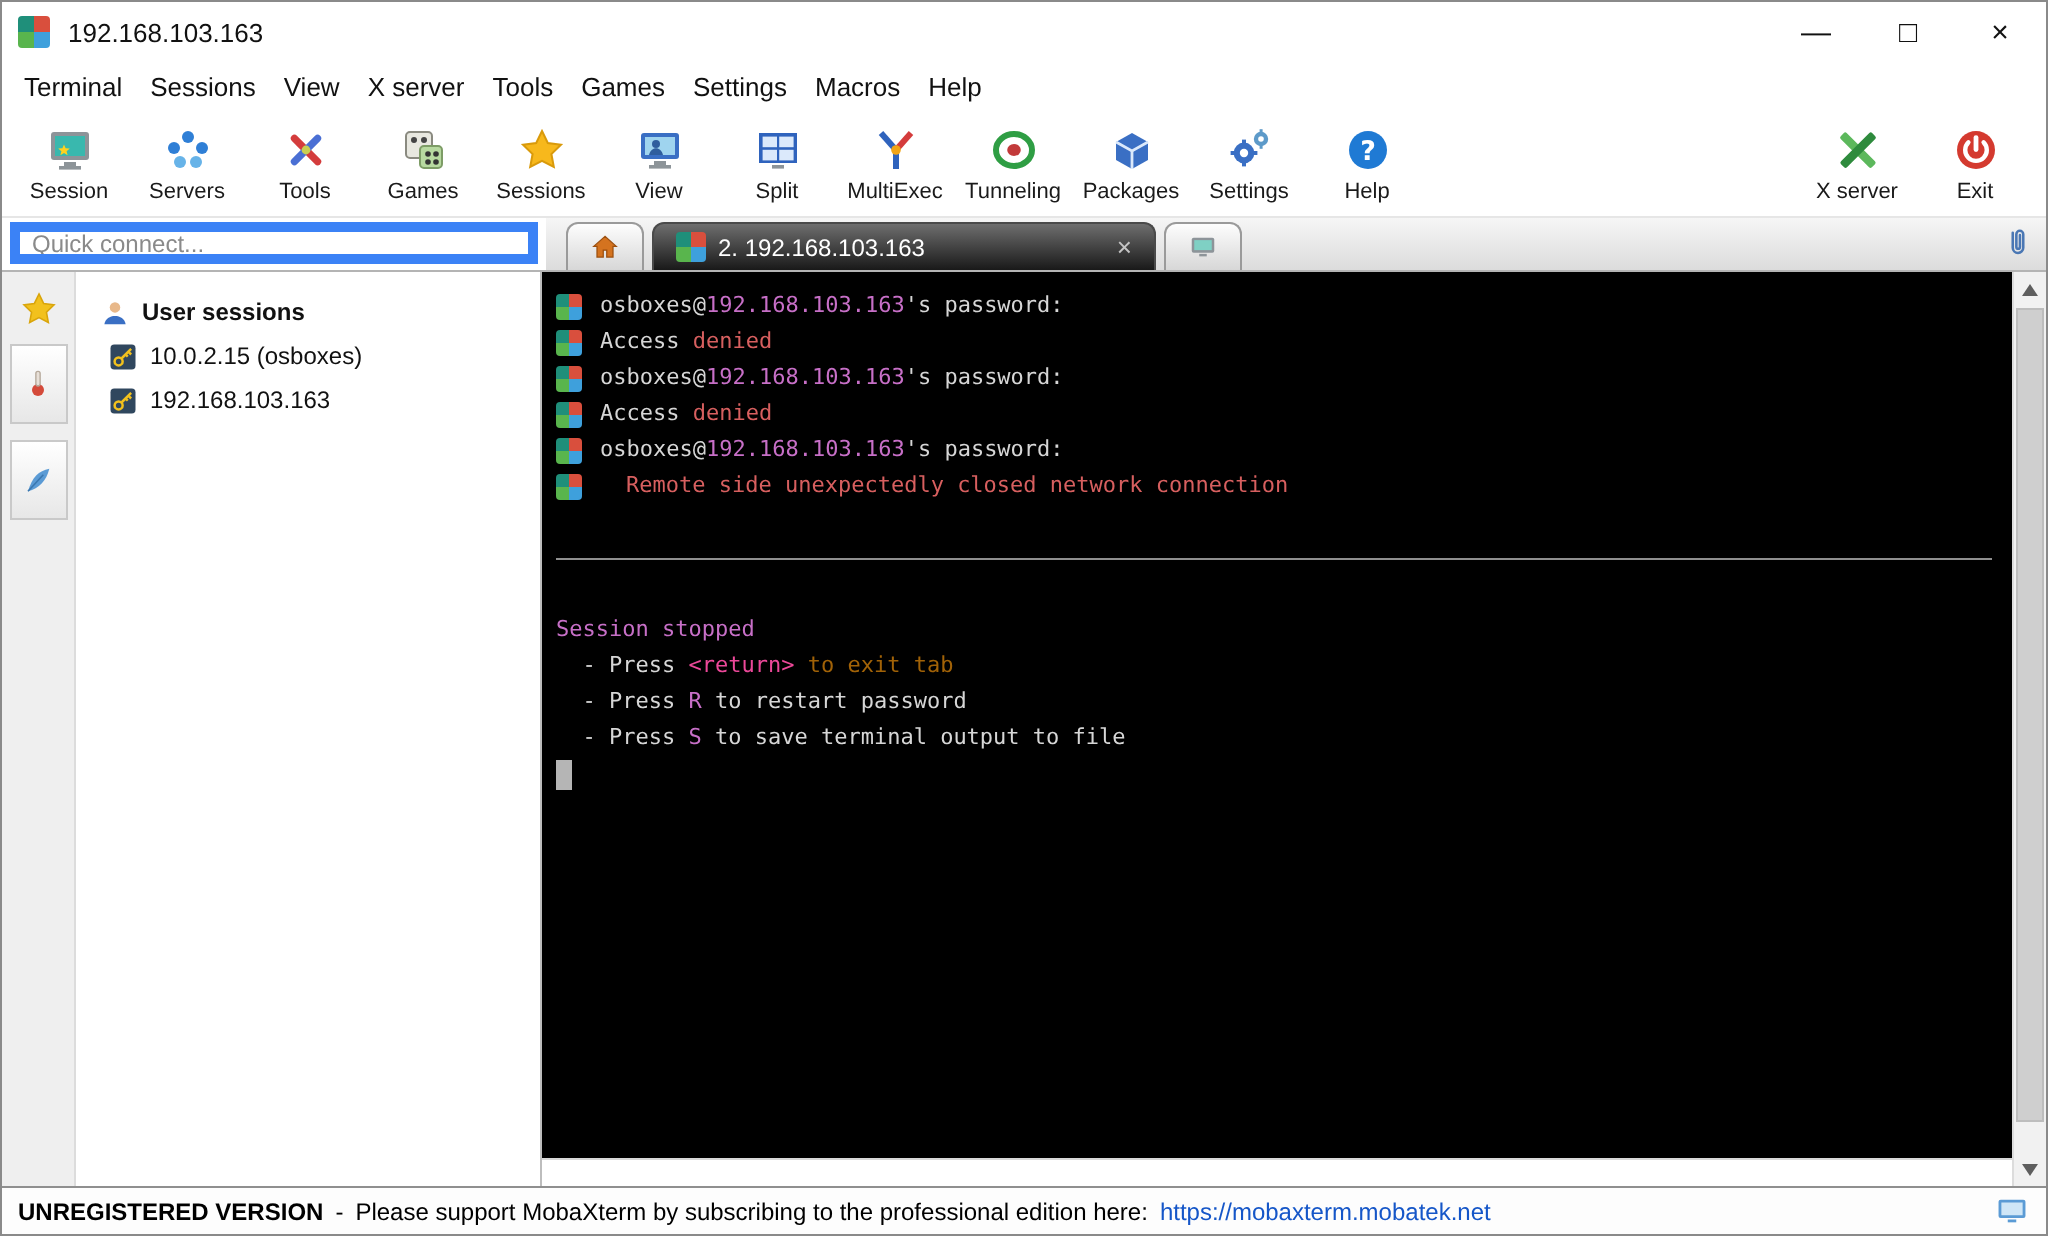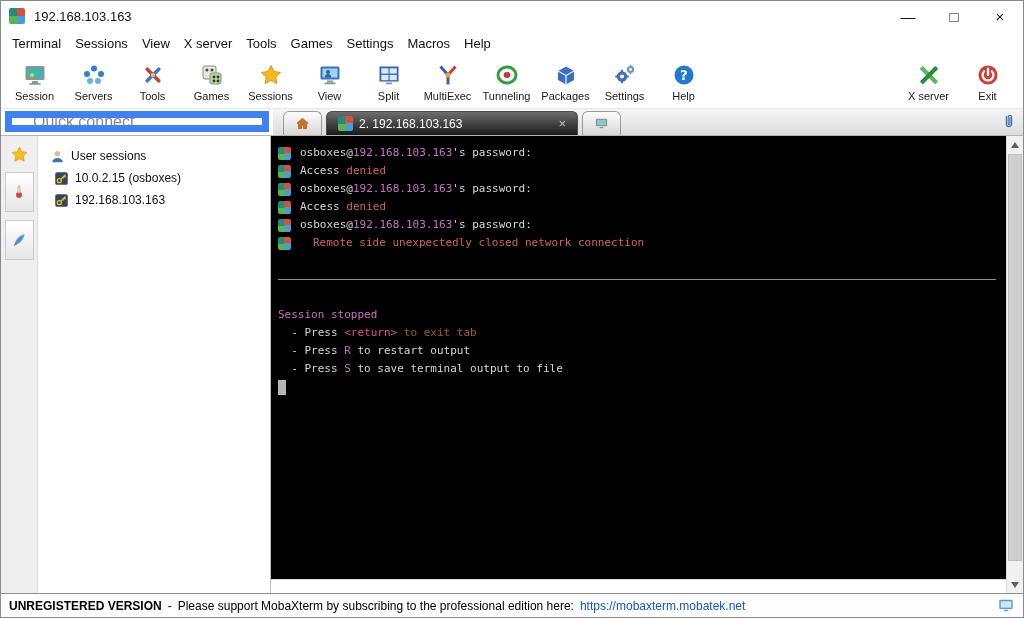--- a/index.html
+++ b/index.html
@@ -24,40 +24,40 @@
   
   .toolbar { height:53px; flex:0 0 auto; display:flex; align-items:stretch; padding:1px 6px 0 4px; background:#fff; border-bottom:1px solid #e6e6e6; }
   .tb-group { display:flex; }
   .tb-right { margin-left:auto; }
   .tb-item { width:59px; display:flex; flex-direction:column; align-items:center; justify-content:center; gap:3px; font-size:11px; color:#1a1a1a; cursor:default; }
   .tb-item .icon { width:24px; height:24px; }
 
   
   .subheader { height:27px; flex:0 0 auto; display:flex; background:#fff; border-bottom:1px solid #b4b4b4; }
   .qc-wrap { width:272px; padding:2px 4px; flex:0 0 auto; }
-  .qc-input { width:100%; height:21px; border:7px solid #3b82f6; font-size:16px; padding:0 21px; color:#333; font-family:"Liberation Sans", sans-serif; }
+  .qc-input { width:100%; height:21px; border:5px solid #3b82f6; font-size:12px; padding:0 6px; color:#333; font-family:"Liberation Sans", sans-serif; }
   .qc-input::placeholder { color:#8a8a8a; }
   .tabbar { flex:1; display:flex; align-items:flex-end; background:linear-gradient(#f6f6f6,#dcdcdc); padding-left:10px; position:relative; }
   .tab { height:24px; display:flex; align-items:center; gap:6px; padding:0 11px; margin-right:4px; border:1px solid #9a9a9a; border-bottom:none; border-radius:6px 6px 0 0; background:linear-gradient(#fdfdfd,#d7d7d7); font-size:12px; color:#222; cursor:default; }
   .tab .icon { width:15px; height:15px; }
   .tab-moba { width:13px; height:13px; }
   .tab-active { background:linear-gradient(#6e6e6e,#191919); color:#fff; border-color:#4a4a4a; min-width:252px; }
   .tab-close { margin-left:auto; color:#c4c4c4; font-size:13px; padding-left:16px; }
   .paperclip { position:absolute; right:5px; top:4px; width:18px; height:18px; }
 
   
   .main { flex:1; display:flex; min-height:0; }
   .sidebar { width:270px; flex:0 0 auto; display:flex; border-right:1px solid #bdbdbd; background:#fff; }
   .side-strip { width:37px; flex:0 0 auto; background:#efefef; border-right:1px solid #dcdcdc; display:flex; flex-direction:column; align-items:center; padding-top:9px; gap:8px; }
   .strip-star { width:19px; height:19px; }
   .strip-btn { width:29px; height:40px; border:1px solid #c9c9c9; background:linear-gradient(#ffffff,#e7e7e7); display:flex; align-items:center; justify-content:center; }
   .strip-btn .icon { width:16px; height:16px; }
   .tree { flex:1; padding-top:9px; background:#fff; }
   .tree-row { display:flex; align-items:center; height:22px; font-size:12px; color:#111; gap:6px; cursor:default; }
-  .tree-root { padding-left:12px; }
+  .tree-root { padding-left:12px;font-weight:bold; }
   .tree-child { padding-left:16px; }
   .tree-row .icon { width:15px; height:15px; flex:0 0 auto; }
 
   .term-col { flex:1; display:flex; flex-direction:column; min-width:0; }
   .terminal { flex:1; background:#000; padding:8px 0 0 7px; font-family:"DejaVu Sans Mono", monospace; font-size:11px; line-height:18px; color:#d6d6d6; overflow:hidden; }
   .term-line { display:flex; align-items:center; height:18px; white-space:pre; }
   .term-icon { width:13px; height:13px; margin-right:9px; flex:0 0 auto; border-radius:2px; background:#3ea0dc; background:conic-gradient(#d94f3d 0 25%, #3ea0dc 25% 50%, #59b54d 50% 75%, #1f8f7a 75% 100%); }
   .term-hr { flex:1; border-top:1px solid #8f8f8f; margin-right:10px; }
   .term-cursor { width:8px; height:15px; background:#b5b5b5; display:inline-block; }
   .term-bottom { height:14px; background:#fff; border-top:1px solid #d8d8d8; }
@@ -368,21 +368,21 @@
           <div class="term-line"><span class="term-icon"></span><span style="color: rgb(214, 214, 214);">Access </span><span style="color: rgb(215, 95, 95);">denied</span></div>
           <div class="term-line"><span class="term-icon"></span><span style="color: rgb(214, 214, 214);">osboxes@</span><span style="color: rgb(199, 111, 199);">192.168.103.163</span><span style="color: rgb(214, 214, 214);">'s password:</span></div>
           <div class="term-line"><span class="term-icon"></span><span style="color: rgb(214, 214, 214);">Access </span><span style="color: rgb(215, 95, 95);">denied</span></div>
           <div class="term-line"><span class="term-icon"></span><span style="color: rgb(214, 214, 214);">osboxes@</span><span style="color: rgb(199, 111, 199);">192.168.103.163</span><span style="color: rgb(214, 214, 214);">'s password:</span></div>
           <div class="term-line"><span class="term-icon"></span><span style="color: rgb(215, 95, 95); margin-left: 13px;">Remote side unexpectedly closed network connection</span></div>
           <div class="term-line"></div>
           <div class="term-line"><div class="term-hr"></div></div>
           <div class="term-line"></div>
           <div class="term-line"><span style="color: rgb(199, 111, 199);">Session stopped</span></div>
           <div class="term-line"><span style="color: rgb(214, 214, 214);">  - Press </span><span style="color: #ec4899;">&lt;return&gt;</span><span style="color: #a16207;"> to exit tab</span></div>
-          <div class="term-line"><span style="color: rgb(214, 214, 214);">  - Press </span><span style="color: rgb(199, 111, 199);">R</span><span style="color: rgb(214, 214, 214);"> to restart output</span></div>
+          <div class="term-line"><span style="color: rgb(214, 214, 214);">  - Press </span><span style="color: rgb(199, 111, 199);">R</span><span style="color: rgb(214, 214, 214);"> to restart password</span></div>
           <div class="term-line"><span style="color: rgb(214, 214, 214);">  - Press </span><span style="color: rgb(199, 111, 199);">S</span><span style="color: rgb(214, 214, 214);"> to save terminal output to file</span></div>
           <div class="term-line"><span class="term-cursor"></span></div>
         </div>
       <div class="term-bottom"></div>
     </div>
 
     <div class="scrollbar">
       <div class="sb-arrow" style="top:0">
           <div class="tri-up"></div>
         </div>

